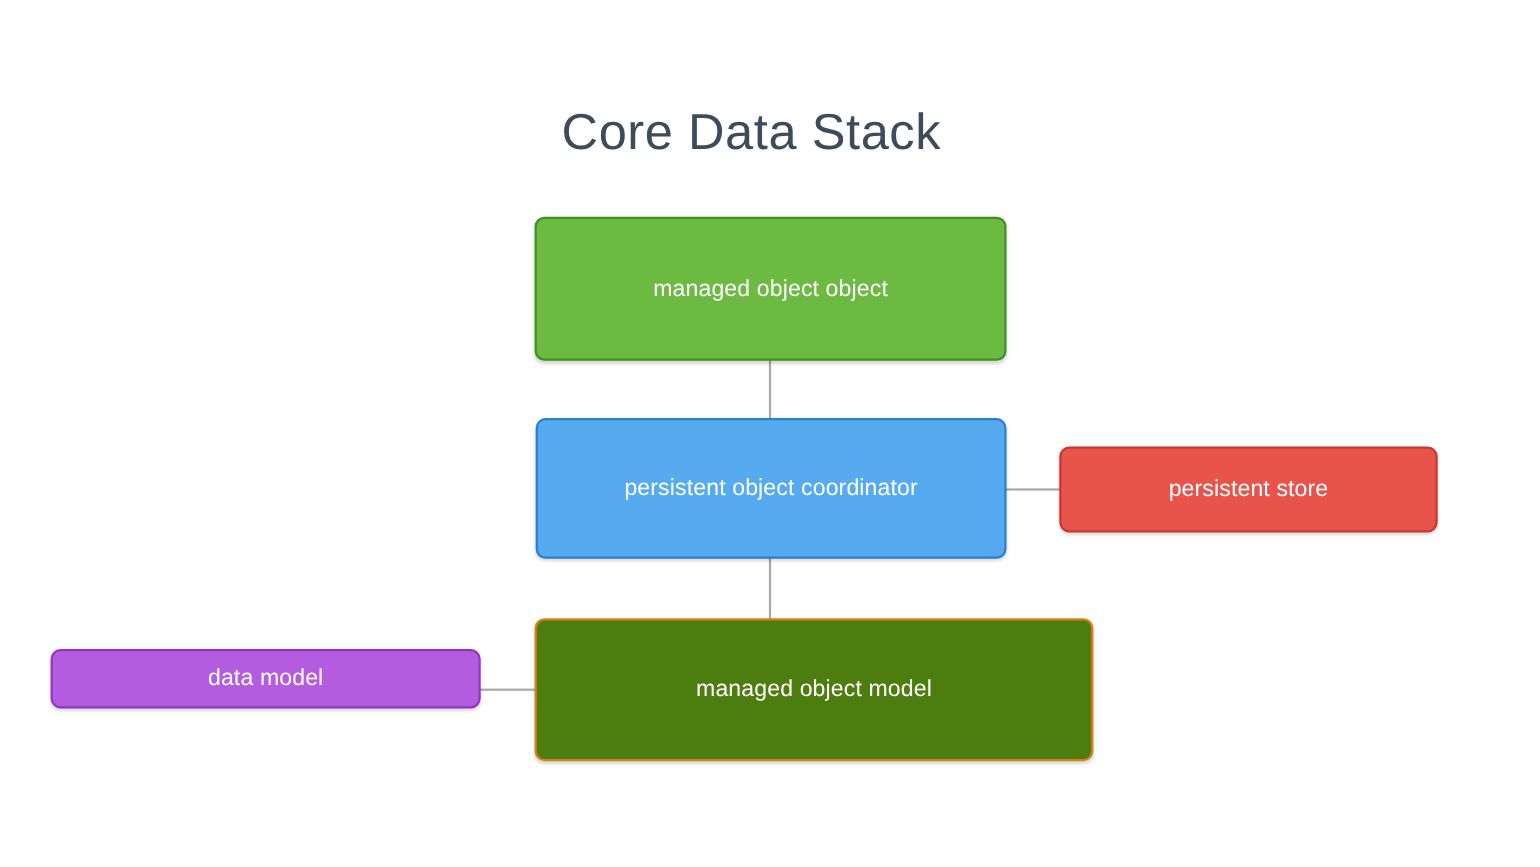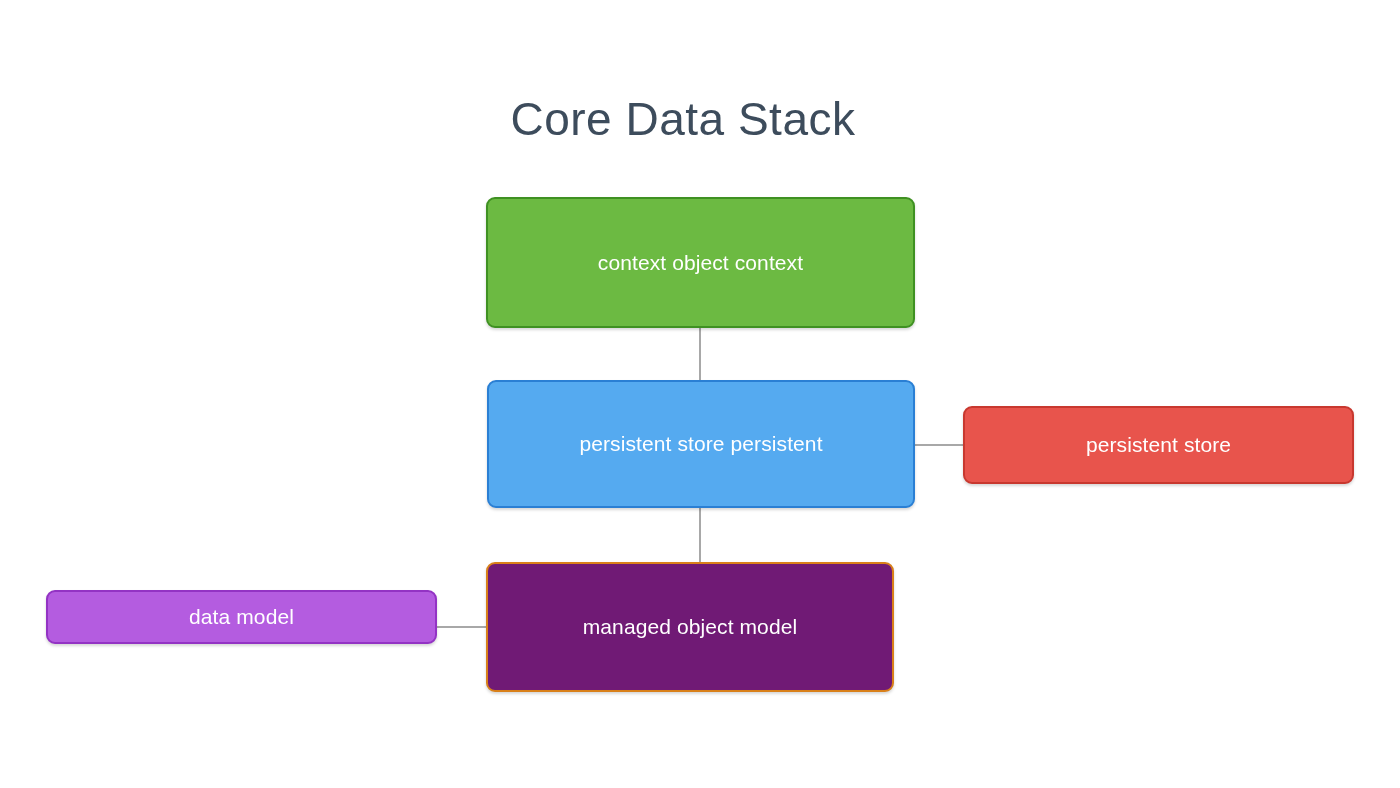--- a/index.html
+++ b/index.html
@@ -57,24 +57,24 @@
     letter-spacing: 0.1px;
     text-align: center;
     box-shadow: 0 2px 3px rgba(0,0,0,0.16);
     user-select: none;
   }
 
   .node-moc  { left: 486px; top: 197px; width: 429px; height: 131px;
                background: #6cba42; border-color: #3f9122; }
   .node-psc  { left: 487px; top: 380px; width: 428px; height: 128px;
                background: #55aaf0; border-color: #2a7fd4; }
-  .node-ps   { left: 963px; top: 406px; width: 391px; height:  78px;
+  .node-ps   { left: 963px; top: 406px; width: 344px; height:  78px;
                background: #e8544c; border-color: #c8382f; align-items: center; }
-  .node-mom  { left: 486px; top: 562px; width: 408px; height: 130px;
-               background: #701a75; border-color: #d9801a; }
+  .node-mom  { left: 486px; top: 562px; width: 508px; height: 130px;
+               background: #4d7c0f; border-color: #d9801a; }
   .node-dm   { left:  46px; top: 590px; width: 391px; height:  54px;
                background: #b45ce0; border-color: #9333c4; }
 
   .line-moc-psc { left: 699px; top: 327px;  height: 54px; }
   .line-psc-mom { left: 699px; top: 507px;  height: 56px; }
   .line-psc-ps  { left: 913px; top: 444px;  width: 51px; }
   .line-dm-mom  { left: 436px; top: 626px;  width: 51px; }
 </style>
 </head>
 <body>
@@ -85,25 +85,25 @@
 
   <div class="connector vertical line-moc-psc"></div>
 
   <div class="connector vertical line-psc-mom"></div>
 
   <div class="connector horizontal line-psc-ps"></div>
 
   <div class="connector horizontal line-dm-mom"></div>
 
   <div class="node node-moc">
-    <span>context object context</span>
+    <span>managed object object</span>
   </div>
 
   <div class="node node-psc">
-    <span>persistent store persistent</span>
+    <span>persistent object coordinator</span>
   </div>
 
   <div class="node node-ps">
     <span>persistent store</span>
   </div>
 
   <div class="node node-mom">
     <span>managed object model</span>
   </div>
 

